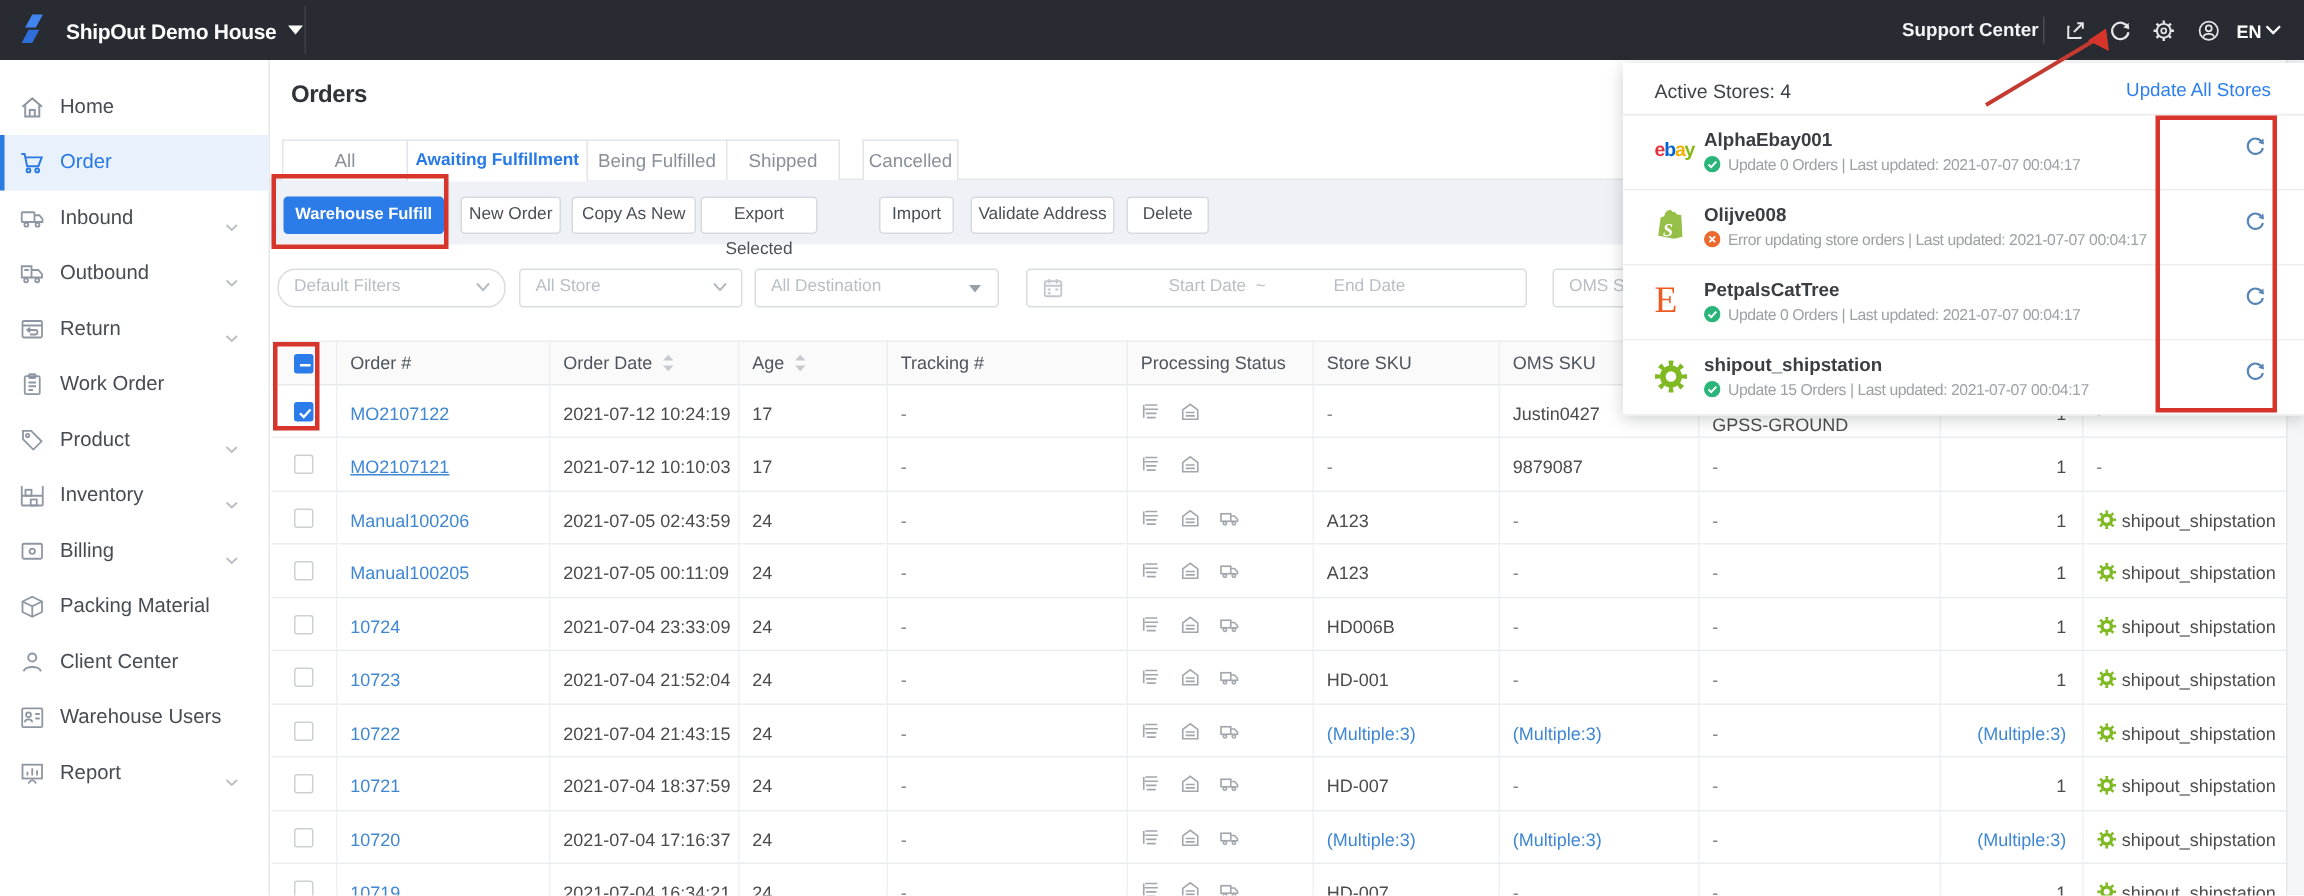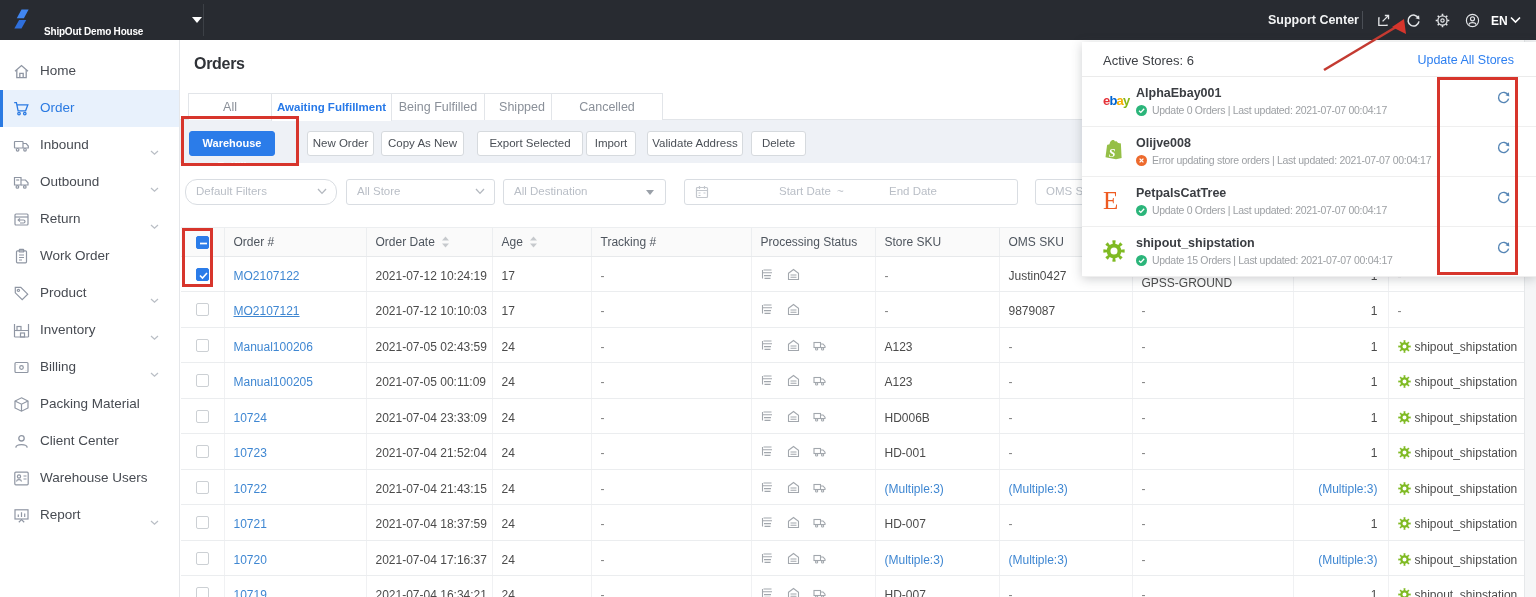--- a/index.html
+++ b/index.html
@@ -3,21 +3,21 @@
 <meta charset="utf-8">
 <style>
 * { margin:0; padding:0; box-sizing:border-box; }
 html,body { width:1536px; height:597px; overflow:hidden; }
 body { position:relative; font-family:"Liberation Sans",sans-serif; background:#fff; }
 .abs { position:absolute; }
 
 
 #topbar { position:absolute; left:0; top:0; width:1536px; height:40px; background:#282b31; }
 #topbar .logodiv { position:absolute; left:203px; top:4px; width:1px; height:32px; background:#3c4046; }
-#brand { position:absolute; left:44px; top:26px; color:#fff; font-size:10px; font-weight:700; letter-spacing:-0.2px; }
+#brand { position:absolute; left:44px; top:13px; color:#fff; font-size:14px; font-weight:700; letter-spacing:-0.2px; }
 #brandcaret { position:absolute; left:192px; top:17px; width:0; height:0; border-left:5px solid transparent; border-right:5px solid transparent; border-top:6px solid #fff; }
 #supctr { position:absolute; left:1268px; top:13px; color:#f2f3f4; font-size:12.5px; font-weight:700; }
 #topdiv2 { position:absolute; left:1362px; top:11px; width:1px; height:18px; background:#4a4e55; }
 #entxt { position:absolute; left:1491px; top:14px; color:#fff; font-size:12px; font-weight:700; }
 .topicon { position:absolute; top:13px; }
 
 
 #sidebar { position:absolute; left:0; top:40px; width:180px; height:557px; background:#fff; border-right:1px solid #e5e7ea; }
 .mi { position:absolute; left:0; width:179px; height:37px; }
 .mi .ic { position:absolute; left:13px; top:10px; width:17px; height:17px; }
@@ -246,26 +246,26 @@
         </svg></span>
     </div>
 </div>
 
 <div id="ordersTitle">Orders</div>
 <div id="tabline"></div>
 <div class="tab" style="left:188px;width:84px;">All</div>
 <div class="tab active" style="left:271px;width:121px;">Awaiting Fulfillment</div>
 <div class="tab" style="left:391px;width:94px;">Being Fulfilled</div>
 <div class="tab" style="left:484px;width:76px;">Shipped</div>
-<div class="tab" style="left:551px;width:112px;">Cancelled</div>
+<div class="tab" style="left:575px;width:64px;">Cancelled</div>
 <div id="strip"></div>
-<div class="btn primary" style="left:189px;width:86px;">Warehouse Fulfill</div>
+<div class="btn primary" style="left:189px;width:107px;">Warehouse Fulfill</div>
 <div class="btn" style="left:307px;width:67px;">New Order</div>
 <div class="btn" style="left:381px;width:83px;">Copy As New</div>
-<div class="btn" style="left:477px;width:106px;">Export Selected</div>
+<div class="btn" style="left:467px;width:78px;">Export Selected</div>
 <div class="btn" style="left:586px;width:50px;">Import</div>
 <div class="btn" style="left:647px;width:96px;">Validate Address</div>
 <div class="btn" style="left:751px;width:55px;">Delete</div>
 
 <div class="filt" style="left:185px;width:152px;border-radius:12px;">Default Filters
   <svg class="chev" width="10" height="7" viewBox="0 0 10 7" fill="none" stroke="#b3b8bf" stroke-width="1.3">
       <path d="M1 1 L5 5.4 L9 1"></path>
     </svg>
 </div>
 <div class="filt" style="left:346px;width:149px;">All Store
@@ -571,21 +571,21 @@
 <td><svg width="13" height="13" viewBox="0 0 20 20" style="vertical-align:-2px;margin-right:4px">
             <path d="M8.42 0.53 A9.6 9.6 0 0 1 11.58 0.53 L11.08 3.49 A6.6 6.6 0 0 1 13.84 4.63 L15.58 2.19 A9.6 9.6 0 0 1 17.81 4.42 L15.37 6.16 A6.6 6.6 0 0 1 16.51 8.92 L19.47 8.42 A9.6 9.6 0 0 1 19.47 11.58 L16.51 11.08 A6.6 6.6 0 0 1 15.37 13.84 L17.81 15.58 A9.6 9.6 0 0 1 15.58 17.81 L13.84 15.37 A6.6 6.6 0 0 1 11.08 16.51 L11.58 19.47 A9.6 9.6 0 0 1 8.42 19.47 L8.92 16.51 A6.6 6.6 0 0 1 6.16 15.37 L4.42 17.81 A9.6 9.6 0 0 1 2.19 15.58 L4.63 13.84 A6.6 6.6 0 0 1 3.49 11.08 L0.53 11.58 A9.6 9.6 0 0 1 0.53 8.42 L3.49 8.92 A6.6 6.6 0 0 1 4.63 6.16 L2.19 4.42 A9.6 9.6 0 0 1 4.42 2.19 L6.16 4.63 A6.6 6.6 0 0 1 8.92 3.49 L8.42 0.53 Z M13.10 10.00 a3.1 3.1 0 1 0 -6.20 0 a3.1 3.1 0 1 0 6.20 0 Z" fill="#7fba23" fill-rule="evenodd"></path>
           </svg><span style="color:#4c4c4c">shipout_shipstation</span></td>
 </tr>
 </tbody>
   </table>
 <div id="scrollstrip"></div>
 
 <div id="popup">
   <div class="hdr">
-      <span class="t">Active Stores: 6</span>
+      <span class="t">Active Stores: 4</span>
       <span class="u">Update All Stores</span>
     </div>
 <div class="srow" style="top:35px">
 <span class="logo" style="top:14px;height:auto"><span style="font-size:13px;font-weight:700;letter-spacing:-0.8px;"><span style="color:#e53238">e</span><span style="color:#0064d2">b</span><span style="color:#f5af02">a</span><span style="color:#86b817">y</span></span></span>
 <div class="t1">AlphaEbay001</div>
 <div class="t2"><svg class="st" width="11" height="11" viewBox="0 0 11 11">
           <circle cx="5.5" cy="5.5" r="5.5" fill="#2bb57a"></circle>
           <path d="M3 5.7 L4.8 7.4 L8.2 3.7" stroke="#fff" stroke-width="1.3" fill="none"></path>
         </svg>Update 0 Orders | Last updated: 2021-07-07 00:04:17</div>
 <span class="rf"><svg width="15" height="15" viewBox="0 0 15 15" fill="none">

